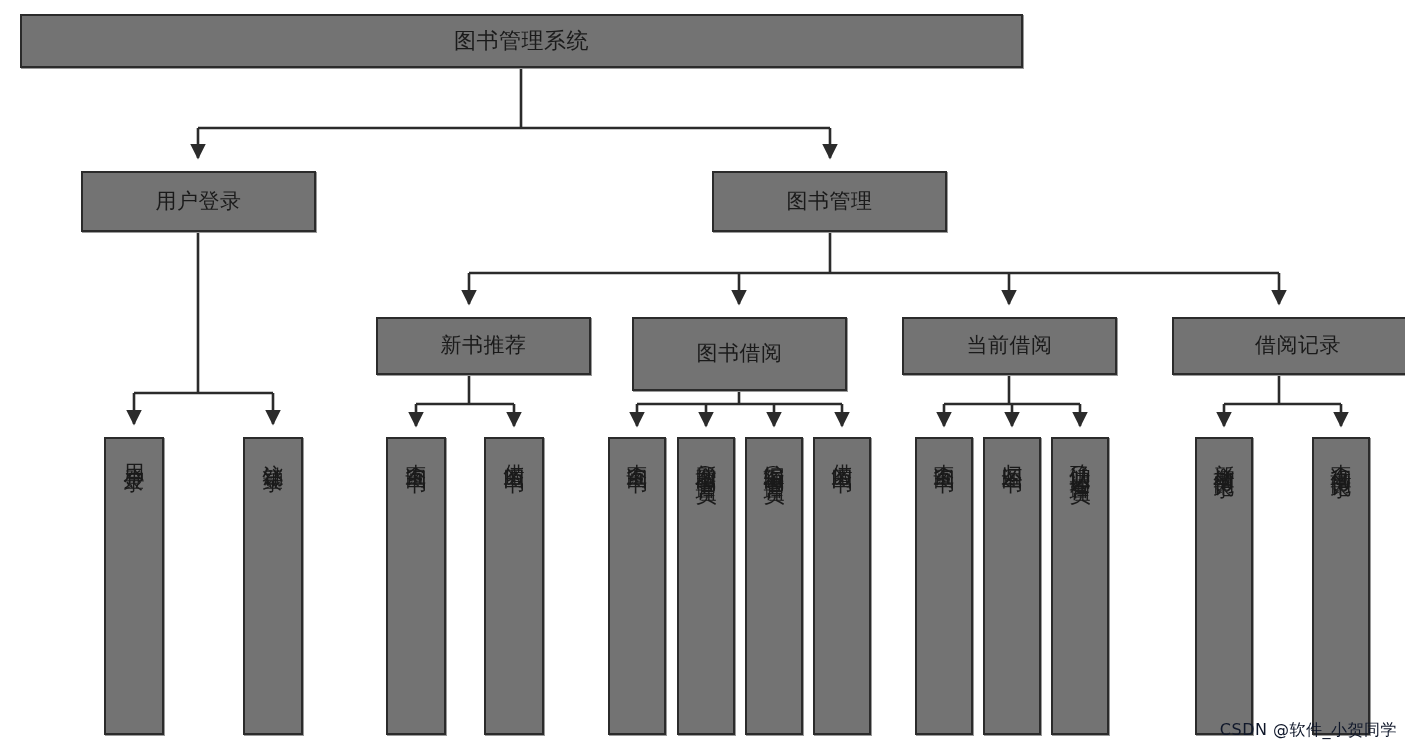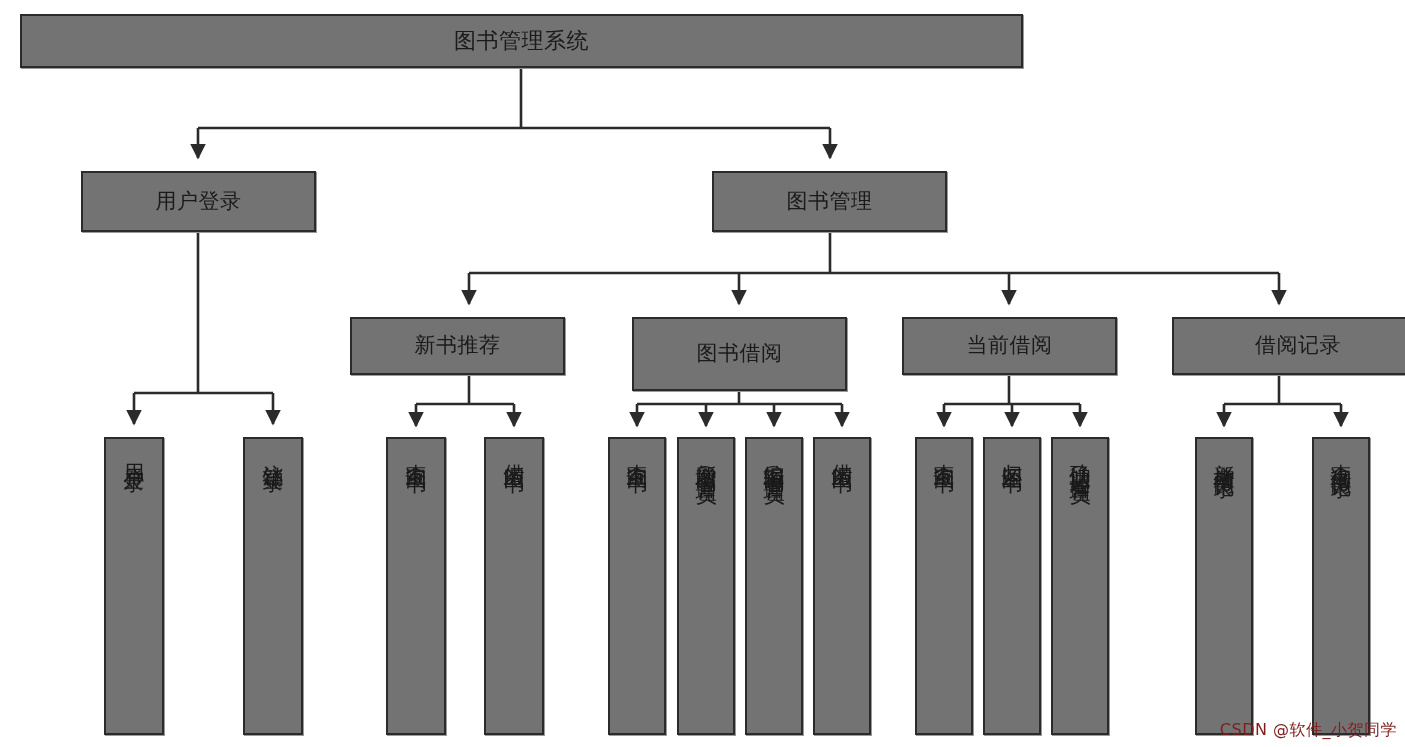--- a/index.html
+++ b/index.html
@@ -59,21 +59,21 @@
     line-height: 1.05;
     letter-spacing: 3px;
     white-space: nowrap;
     color: #1a1a1a;
   }
   .watermark {
     position: absolute;
     right: 8px;
     bottom: 6px;
     font-size: 16px;
-    color: #7f1d1d;
+    color: #0f172a;
     white-space: nowrap;
     letter-spacing: 0.5px;
   }
 </style>
 </head>
 <body>
 
 <div id="canvas">
 
   <svg class="connectors" viewBox="0 0 1405 747" xmlns="http://www.w3.org/2000/svg">
@@ -124,21 +124,21 @@
       <path d="M 1224 404 L 1224 426" marker-end="url(#arrow)"></path>
       <path d="M 1341 404 L 1341 426" marker-end="url(#arrow)"></path>
     </g>
   </svg>
 
   <div class="node node-h node-root" style="left:20px; top:14px; width:1003px; height:54px;">图书管理系统</div>
 
   <div class="node node-h" style="left:81px; top:171px; width:235px; height:61px;">用户登录</div>
   <div class="node node-h" style="left:712px; top:171px; width:235px; height:61px;">图书管理</div>
 
-  <div class="node node-h" style="left:350px; top:317px; width:215px; height:58px;">新书推荐</div>
+  <div class="node node-h" style="left:376px; top:317px; width:215px; height:58px;">新书推荐</div>
   <div class="node node-h" style="left:632px; top:317px; width:215px; height:74px;">图书借阅</div>
   <div class="node node-h" style="left:902px; top:317px; width:215px; height:58px;">当前借阅</div>
   <div class="node node-h" style="left:1172px; top:317px; width:252px; height:58px;font-family:Liberation Serif, serif;">借阅记录</div>
 
   <div class="node node-v" style="left:104px; top:437px; width:60px; height:298px;">
     <span class="vtext">用户登录</span>
   </div>
   <div class="node node-v" style="left:243px; top:437px; width:60px; height:298px;">
     <span class="vtext">注销登录</span>
   </div>

